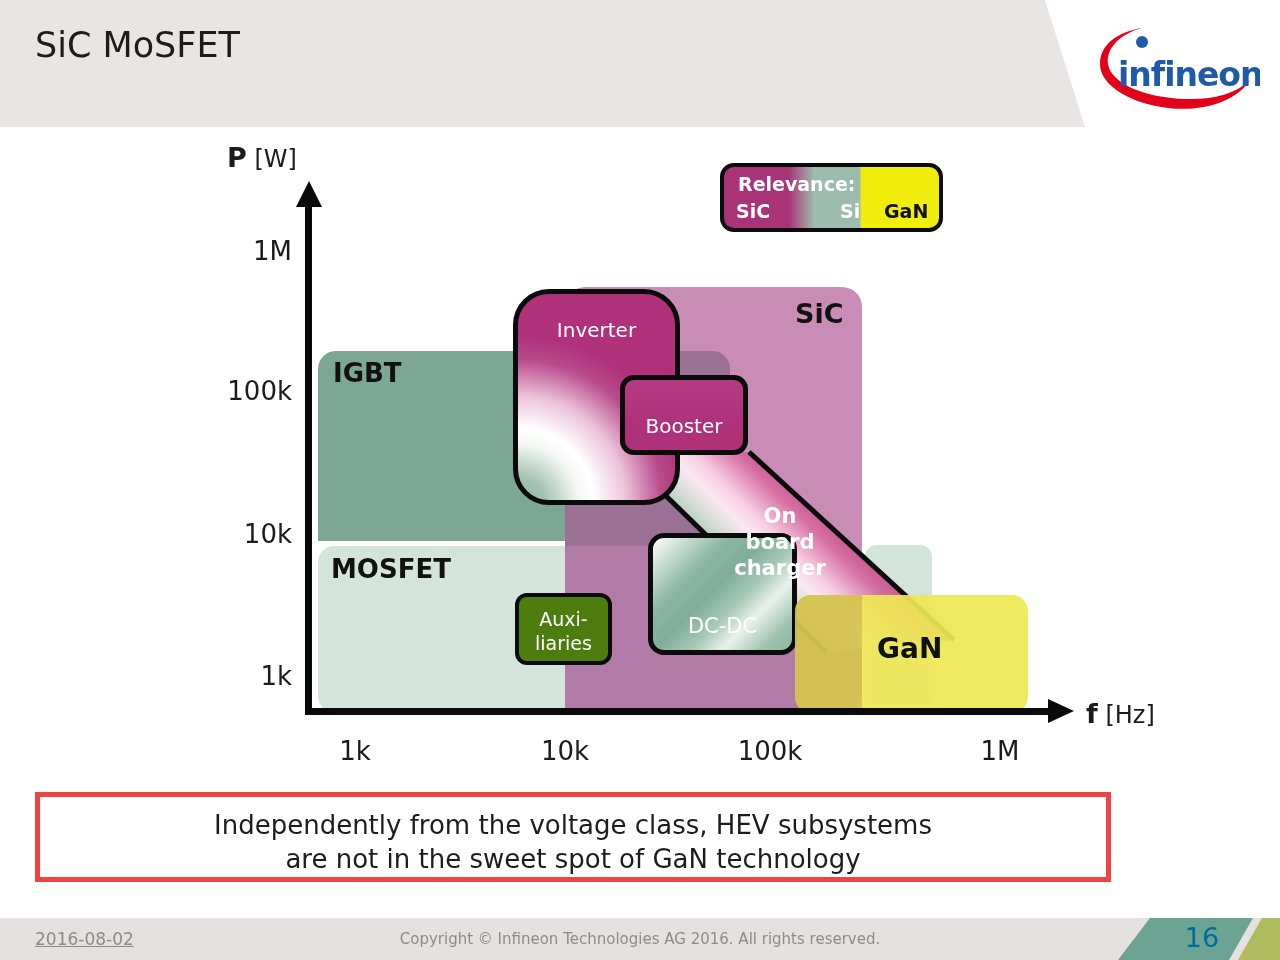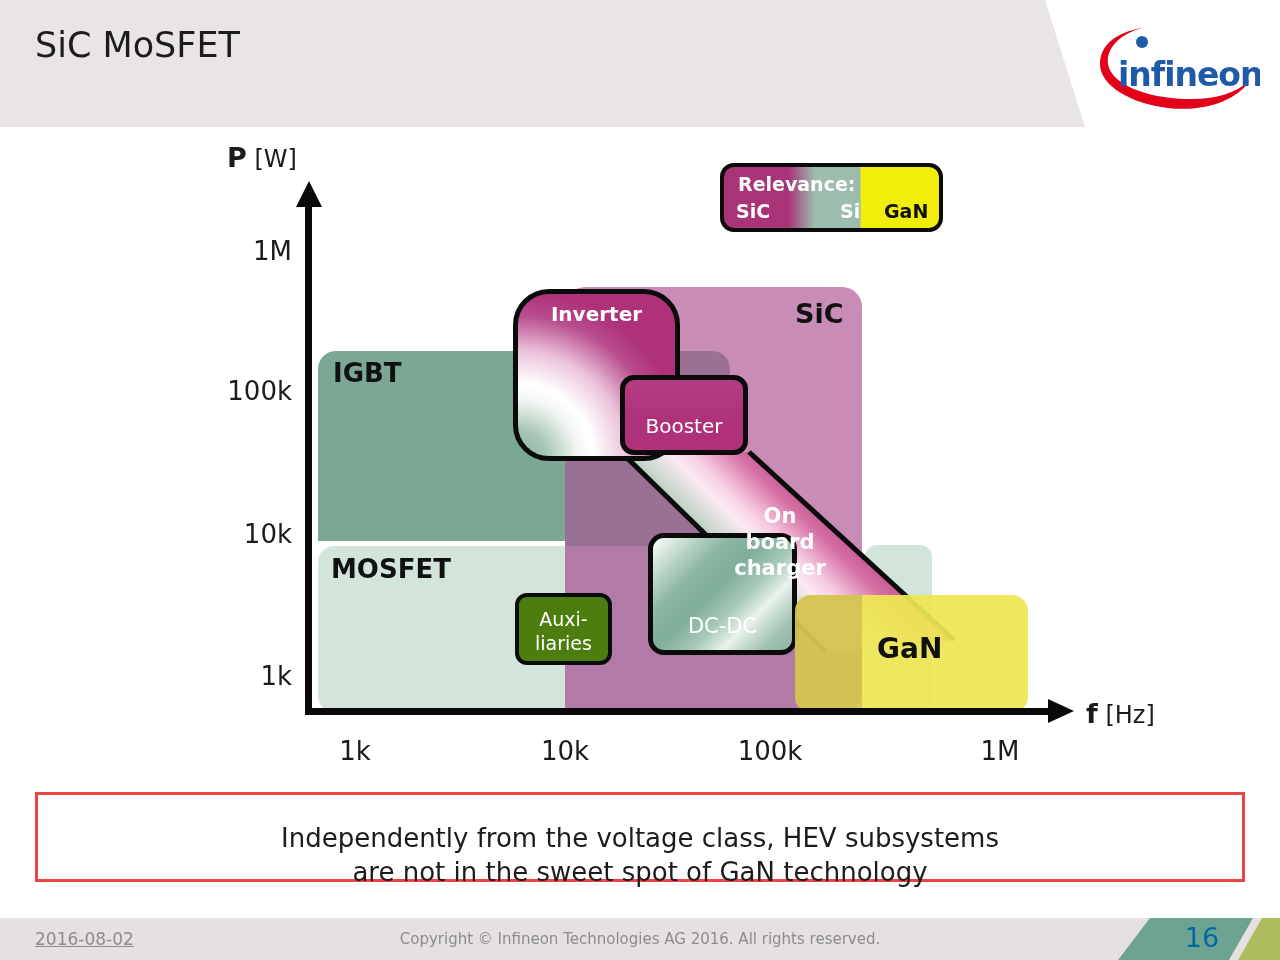--- a/index.html
+++ b/index.html
@@ -32,40 +32,40 @@
   .r-gan{left:795px;top:595px;width:233px;height:118px;background:rgba(238,231,84,0.93);
          border-radius:16px;overflow:hidden;}
   .gan-strip{position:absolute;left:0;top:0;width:67px;height:100%;background:rgba(150,110,70,0.28);}
   .region-label{position:absolute;font-weight:bold;color:#111;white-space:nowrap;}
   
   .band-svg{position:absolute;left:0;top:0;width:1280px;height:960px;pointer-events:none;}
   .band-text{position:absolute;left:727px;top:503px;width:106px;text-align:center;
              color:#ffffff;font-weight:bold;font-size:21px;line-height:26px;}
   
   .cbox{position:absolute;border:5px solid #0b0b0b;box-sizing:border-box;color:#fff;text-align:center;}
-  .b-inverter{left:513px;top:289px;width:167px;height:172px;border-radius:36px;font-size:20px;padding-top:8px;
+  .b-inverter{left:513px;top:289px;width:167px;height:216px;border-radius:36px;font-size:20px;padding-top:24px;
     background:radial-gradient(circle 200px at 0% 102%, #8FB5A2 0%, #A5C4B3 14%, #F3F7F4 30%, #FFFFFF 38%,
-               #ECC3DB 54%, #B84C8D 72%, #AE3179 84%);font-weight:bold;}
+               #ECC3DB 54%, #B84C8D 72%, #AE3179 84%);}
   .b-booster{left:620px;top:375px;width:128px;height:80px;border-radius:14px;font-size:20px;padding-top:34px;
     background:linear-gradient(180deg,#B53C82 0%,#AE3179 60%);}
   .b-dcdc{left:648px;top:533px;width:149px;height:122px;border-radius:16px;font-size:21px;font-weight:normal;padding-top:76px;
     background:linear-gradient(135deg,#FFFFFF 0%,#D7E7DE 10%,#8DB6A4 30%,#7FAE9B 45%,#A9C9B8 60%,#E9F2EC 72%,#9FC2B0 88%,#8FB5A2 100%);}
   .b-aux{left:515px;top:593px;width:97px;height:72px;border-radius:12px;border-width:4px;
     background:#4d7c0f;font-size:19px;line-height:24px;padding-top:10px;}
   
   .legend{position:absolute;left:720px;top:163px;width:223px;height:69px;border:4px solid #0b0b0b;
           border-radius:14px;box-sizing:border-box;
           background:linear-gradient(90deg,#A93377 0%,#A93377 30%,#9CBCAD 42%,#9CBCAD 63%,#F2EE0B 64%,#F2EE0B 100%);text-align:center;}
   .legend-heading{position:absolute;left:14px;top:6px;font-size:19px;font-weight:bold;color:#ffffff;}
   .legend-item{position:absolute;top:33px;font-size:19px;font-weight:bold;color:#ffffff;}
   .li-sic{left:12px;} .li-si{left:92px;margin-left:24px;} .li-gan{left:160px;color:#111111;}
   
-  .statement{position:absolute;left:35px;top:792px;width:1210px;height:90px;box-sizing:border-box;
-             border:3px solid #ef4444;background:#ffffff;text-align:center;color:#1c1c1c;
-             font-size:26px;line-height:34px;padding-top:26px;}
+  .statement{position:absolute;left:35px;top:792px;width:1076px;height:90px;box-sizing:border-box;
+             border:5px solid #ef4444;background:#ffffff;text-align:center;color:#1c1c1c;
+             font-size:26px;line-height:34px;padding-top:11px;}
   
   .footer{position:absolute;left:0;top:918px;width:1280px;height:42px;background:#E5E1E0;}
   .footer-date{position:absolute;left:35px;top:11px;font-size:17px;color:#8C8C8C;text-decoration:underline;}
   .footer-copy{position:absolute;left:0;top:12px;width:100%;text-align:center;font-size:15px;color:#8C8C8C;}
   .pagewrap{position:absolute;right:0;top:0;width:170px;height:42px;}
   .page-teal{position:absolute;left:0;top:0;width:170px;height:42px;background:#6CA393;
              clip-path:polygon(40px 0,143px 0,119px 42px,8px 42px);}
   .page-olive{position:absolute;left:0;top:0;width:170px;height:42px;background:#AEBC5D;
               clip-path:polygon(152px 0,170px 0,170px 42px,128px 42px);}
   .page-num{position:absolute;left:40px;top:4px;width:104px;text-align:center;font-size:27px;color:#0369a1;}

